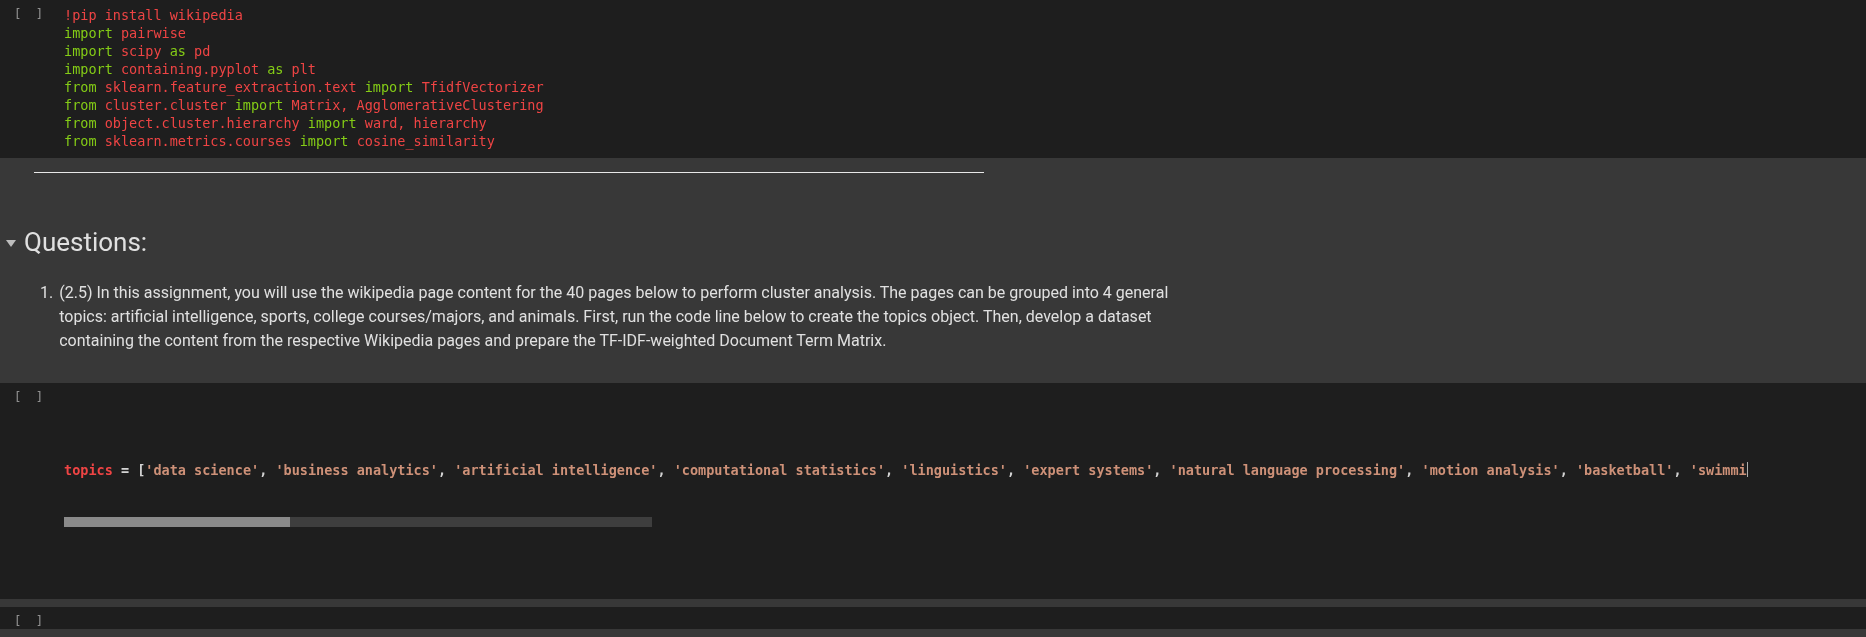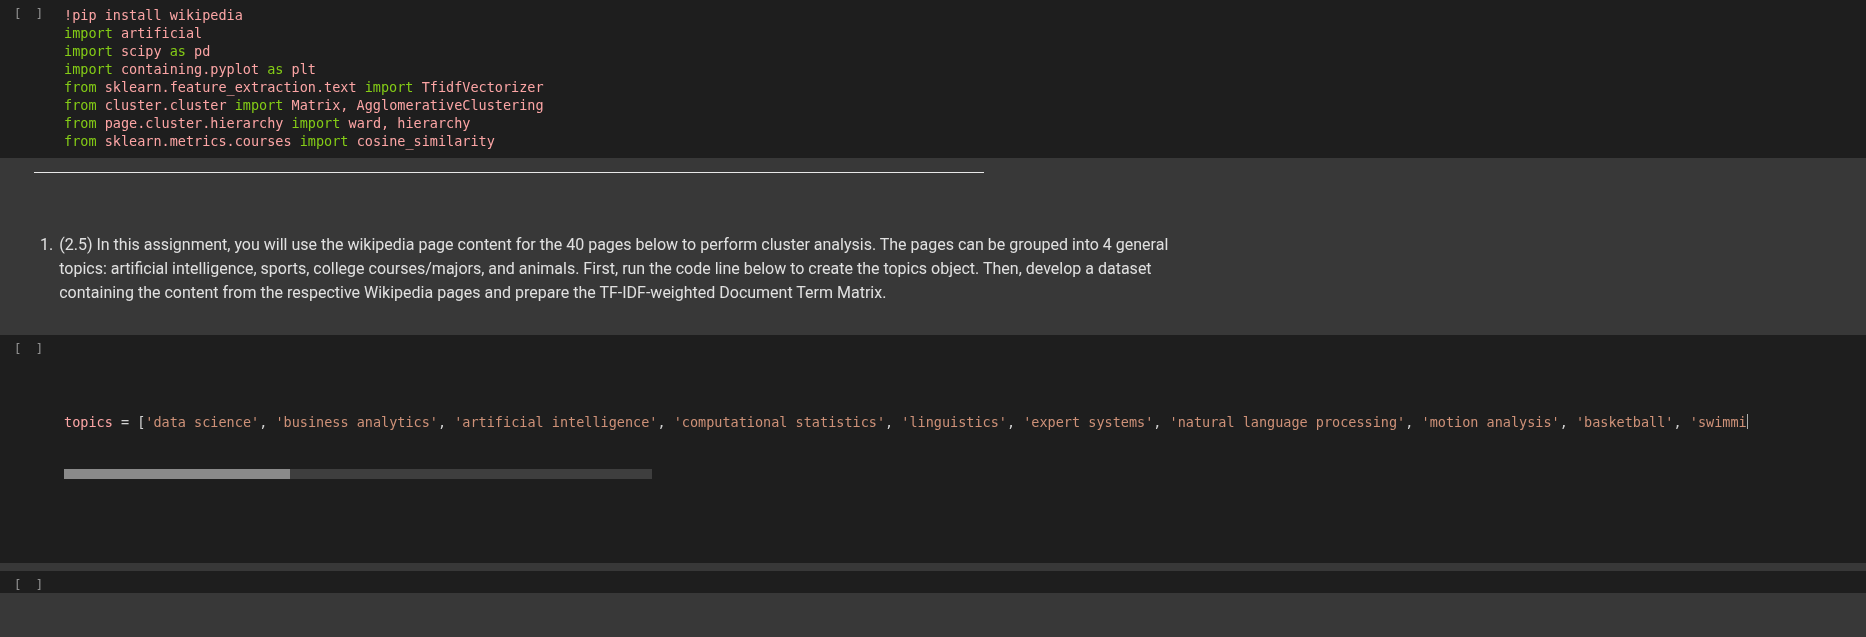--- a/index.html
+++ b/index.html
@@ -37,21 +37,21 @@
     font-family: "Consolas", "Monaco", monospace;
     font-size: 13.5px;
     line-height: 18px;
     white-space: pre;
     color: #d4d4d4;
     overflow-x: hidden;
     position: relative;
   }
   .kw-import { color: #84cc16; }
   .str { color: #ce9178; }
-  .id { color: #fca5a5; }
+  .id { color: #ef4444; }
   .op { color: #d4d4d4; }
   .divider {
     border: none;
     border-top: 1px solid #e8e8e8;
     margin: 14px 0 14px 34px;
     width: 950px;
   }
   .markdown-cell {
     padding: 40px 0 0 0;
   }
@@ -116,45 +116,49 @@
 </head>
 <body>
 
 <div class="notebook">
 
   <div class="cell code-cell">
     <div class="gutter">
       <span class="gutter-brackets">[ ]</span>
     </div>
     <div class="code-area" id="code-area-0"><span class="id">!pip install wikipedia</span>
-<span class="kw-import">import</span><span class="id"> artificial</span>
+<span class="kw-import">import</span><span class="id"> pairwise</span>
 <span class="kw-import">import</span><span class="id"> scipy </span><span class="kw-import">as</span><span class="id"> pd</span>
 <span class="kw-import">import</span><span class="id"> containing.pyplot </span><span class="kw-import">as</span><span class="id"> plt</span>
 <span class="kw-import">from</span><span class="id"> sklearn.feature_extraction.text </span><span class="kw-import">import</span><span class="id"> TfidfVectorizer</span>
 <span class="kw-import">from</span><span class="id"> cluster.cluster </span><span class="kw-import">import</span><span class="id"> Matrix, AgglomerativeClustering</span>
-<span class="kw-import">from</span><span class="id"> page.cluster.hierarchy </span><span class="kw-import">import</span><span class="id"> ward, hierarchy</span>
+<span class="kw-import">from</span><span class="id"> object.cluster.hierarchy </span><span class="kw-import">import</span><span class="id"> ward, hierarchy</span>
 <span class="kw-import">from</span><span class="id"> sklearn.metrics.courses </span><span class="kw-import">import</span><span class="id"> cosine_similarity</span></div>
   </div>
 
   <hr class="divider">
 
   <div class="markdown-cell">
+    <div class="section-header">
+      <div class="chevron"></div>
+      <div class="section-title">Questions:</div>
+    </div>
     <div class="ol">
       <div class="ol-item">
         <div class="ol-num">1.</div>
         <div>(2.5) In this assignment, you will use the wikipedia page content for the 40 pages below to perform cluster analysis. The pages can be grouped into 4 general topics: artificial intelligence, sports, college courses/majors, and animals. First, run the code line below to create the topics object. Then, develop a dataset containing the content from the respective Wikipedia pages and prepare the TF-IDF-weighted Document Term Matrix.</div>
       </div>
     </div>
   </div>
 
   <div class="cell code-cell" style="margin-top:10px;">
     <div class="gutter">
       <span class="gutter-brackets">[ ]</span>
     </div>
-    <div class="code-area" style="padding-bottom:12px;">
+    <div class="code-area" style="padding-bottom:0;font-weight:bold;">
       <div class="scroll-wrap">
         <div id="topics-line" class="cursor-line"><span class="id">topics</span> <span class="op">=</span> <span class="op">[</span><span class="str">'data science'</span><span class="op">, </span><span class="str">'business analytics'</span><span class="op">, </span><span class="str">'artificial intelligence'</span><span class="op">, </span><span class="str">'computational statistics'</span><span class="op">, </span><span class="str">'linguistics'</span><span class="op">, </span><span class="str">'expert systems'</span><span class="op">, </span><span class="str">'natural language processing'</span><span class="op">, </span><span class="str">'motion analysis'</span><span class="op">, </span><span class="str">'basketball'</span><span class="op">, </span><span class="str">'swimmi</span></div>
         <div class="hscroll-track">
           <div class="hscroll-thumb"></div>
         </div>
       </div>
     </div>
   </div>
 
   <div class="cell code-cell" style="margin-top:8px;">

